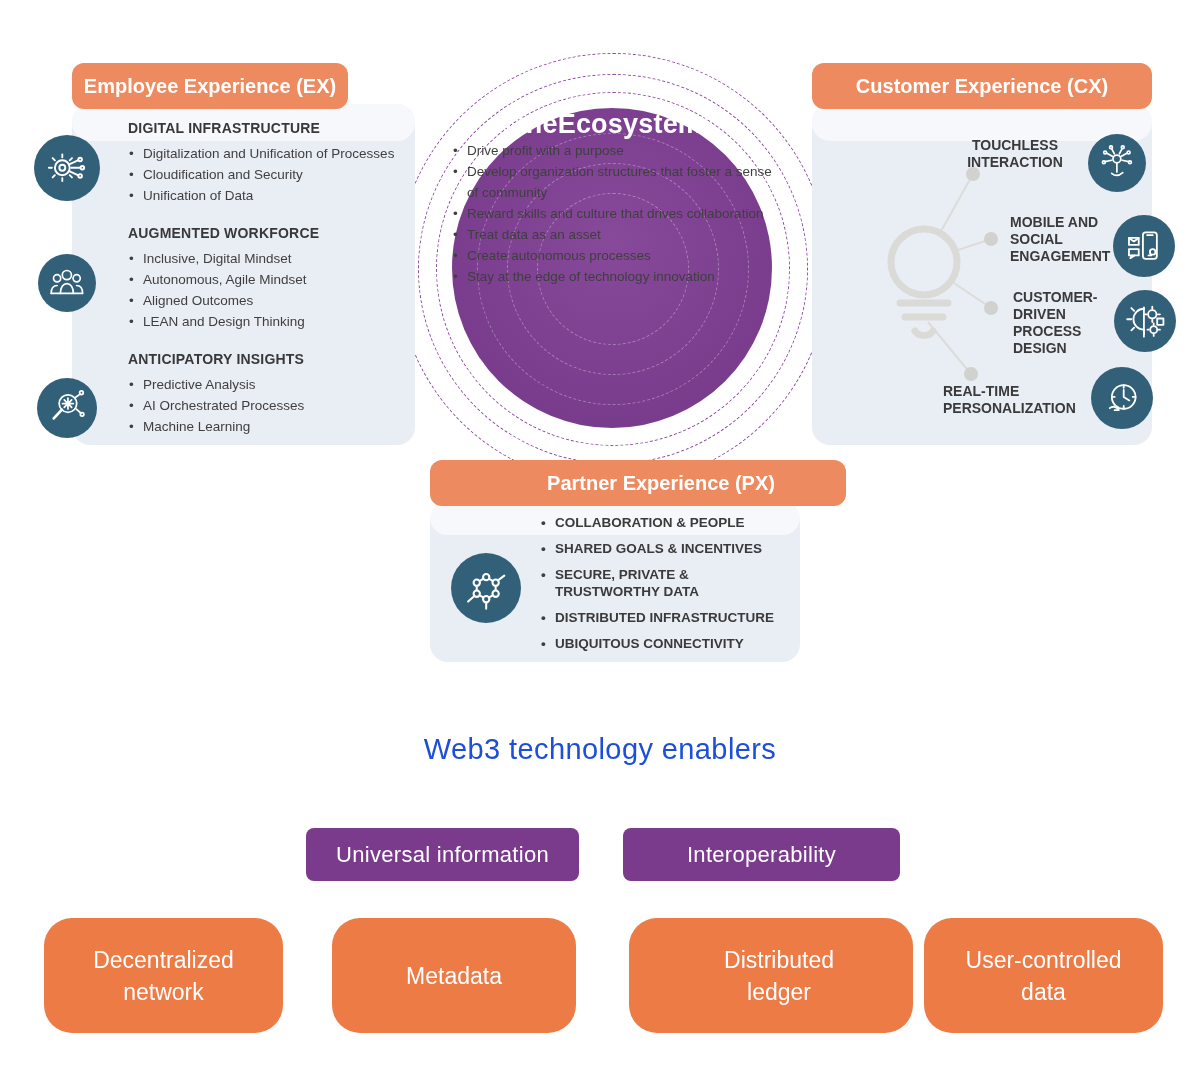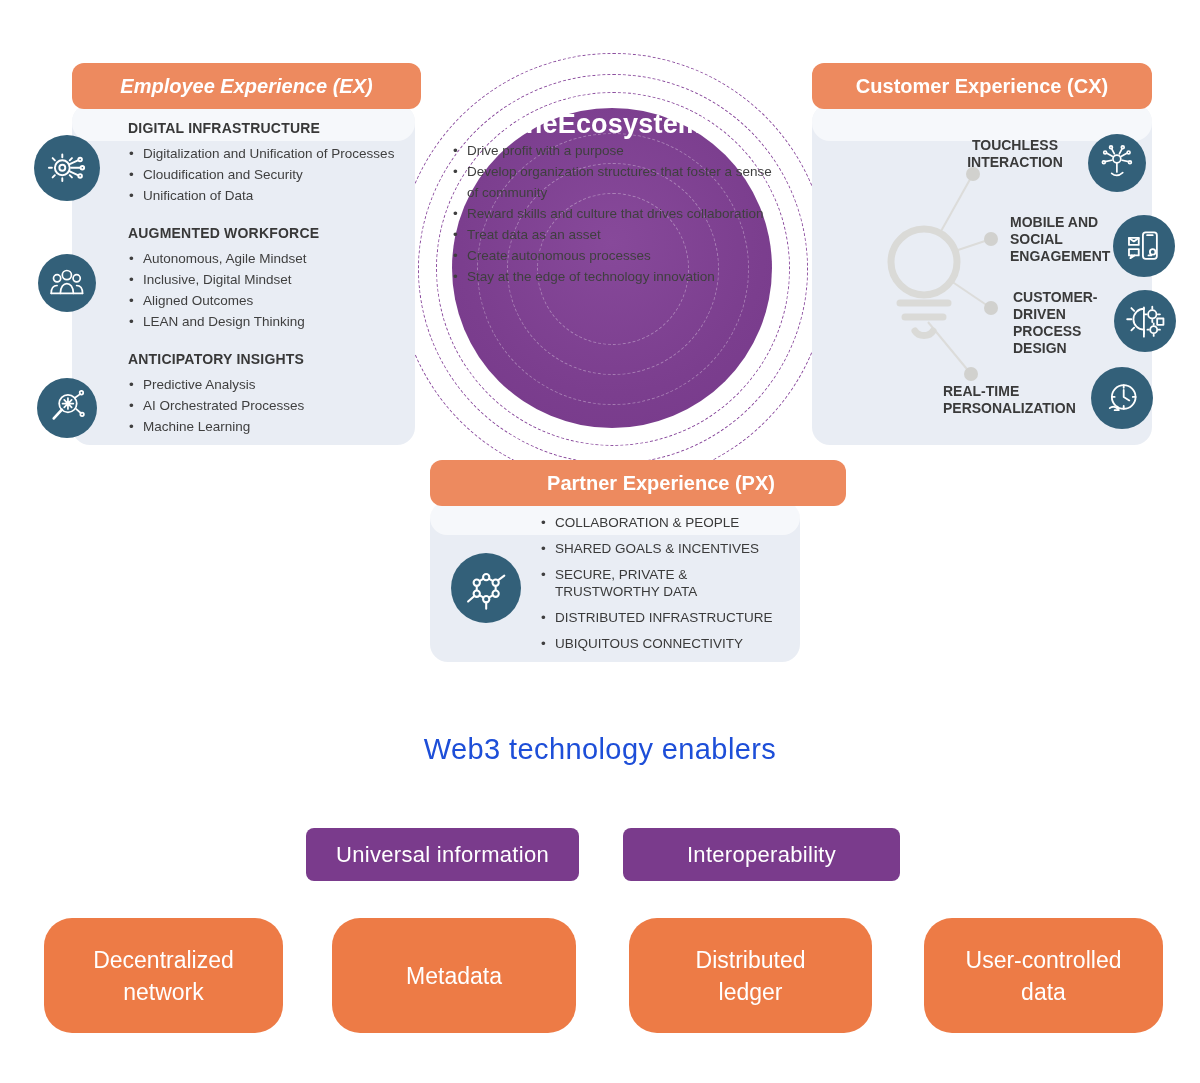--- a/index.html
+++ b/index.html
@@ -39,21 +39,21 @@
   .circle-bullets li{color:#fff;font-size:13.5px;line-height:20px;padding-left:16px;}
   .circle-bullets li::before{color:#fff;}
 
   
   .cx-label{position:absolute;font-size:14px;font-weight:bold;color:#3A3A3A;line-height:17px;
     white-space:pre-line;z-index:4;}
   .cx-svg{position:absolute;left:812px;top:104px;z-index:3;}
 
   
   .px-content{position:absolute;left:110px;top:13px;right:8px;}
-  .px-content ul.bullets li{font-weight:normal;color:#3A3A3A;line-height:17px;margin-bottom:9px;}
+  .px-content ul.bullets li{font-weight:bold;color:#3A3A3A;line-height:17px;margin-bottom:9px;}
   .px-content ul.bullets li::before{top:0;}
 
   
   .web3-title{position:absolute;left:0;right:0;top:733px;text-align:center;font-size:29px;
     color:#1d4ed8;letter-spacing:.4px;}
   .chip{position:absolute;display:flex;align-items:center;justify-content:center;color:#fff;
     text-align:center;white-space:pre-line;}
   .chip.purple{background:#7A3B8C;border-radius:8px;height:53px;font-size:22px;letter-spacing:.3px;}
   .chip.orange{background:#ED7B46;border-radius:28px;height:115px;font-size:23px;line-height:32px;}
 </style>
@@ -73,37 +73,37 @@
         <div class="sec-heading">DIGITAL  INFRASTRUCTURE</div>
         <ul class="bullets">
             <li>Digitalization and Unification of Processes</li>
             <li>Cloudification and Security</li>
             <li>Unification of Data</li>
           </ul>
       </div>
       <div class="sec">
         <div class="sec-heading">AUGMENTED WORKFORCE</div>
         <ul class="bullets">
+            <li>Inclusive, Digital Mindset</li>
             <li>Autonomous, Agile Mindset</li>
-            <li>Inclusive, Digital Mindset</li>
             <li>Aligned Outcomes</li>
             <li>LEAN and Design Thinking</li>
           </ul>
       </div>
       <div class="sec">
         <div class="sec-heading">ANTICIPATORY INSIGHTS</div>
         <ul class="bullets">
             <li>Predictive Analysis</li>
             <li>AI Orchestrated Processes</li>
             <li>Machine Learning</li>
           </ul>
       </div>
     </div>
   </div>
-  <div class="panel-header" style="left:72px;top:63px;width:349px;font-style:italic;">Employee Experience (EX)</div>
+  <div class="panel-header" style="left:72px;top:63px;width:276px;">Employee Experience (EX)</div>
 
   <div class="icon-circle" style="left:34px;top:135px;width:66px;height:66px;">
     <svg viewBox="0 0 64 64">
       <circle cx="26" cy="32" r="10"></circle>
         <circle cx="26" cy="32" r="4"></circle>
       <path d="M26,18 v-4 M26,46 v4 M12,32 h-4 M16,22 l-3,-3 M16,42 l-3,3 M36,22 l3,-3 M36,42 l3,3"></path>
       <path d="M36,27 L47,22 M38,32 L50,32 M36,37 L47,42"></path>
       <circle cx="50" cy="21" r="2.4"></circle>
         <circle cx="53" cy="32" r="2.4"></circle>
         <circle cx="50" cy="43" r="2.4"></circle>
@@ -259,18 +259,18 @@
   </div>
 
   <div class="web3-title">Web3 technology enablers</div>
 
   <div class="chip purple" style="left:306px;top:828px;width:273px;">Universal information</div>
   <div class="chip purple" style="left:623px;top:828px;width:277px;">Interoperability</div>
 
   <div class="chip orange" style="left:44px;top:918px;width:239px;">Decentralized
 network</div>
   <div class="chip orange" style="left:332px;top:918px;width:244px;">Metadata</div>
-  <div class="chip orange" style="left:629px;top:918px;width:243px;">Distributed
+  <div class="chip orange" style="left:629px;top:918px;width:268px;padding-left:16px;">Distributed
 ledger</div>
   <div class="chip orange" style="left:924px;top:918px;width:239px;">User-controlled
 data</div>
 
 </div>
 
 </body></html>

